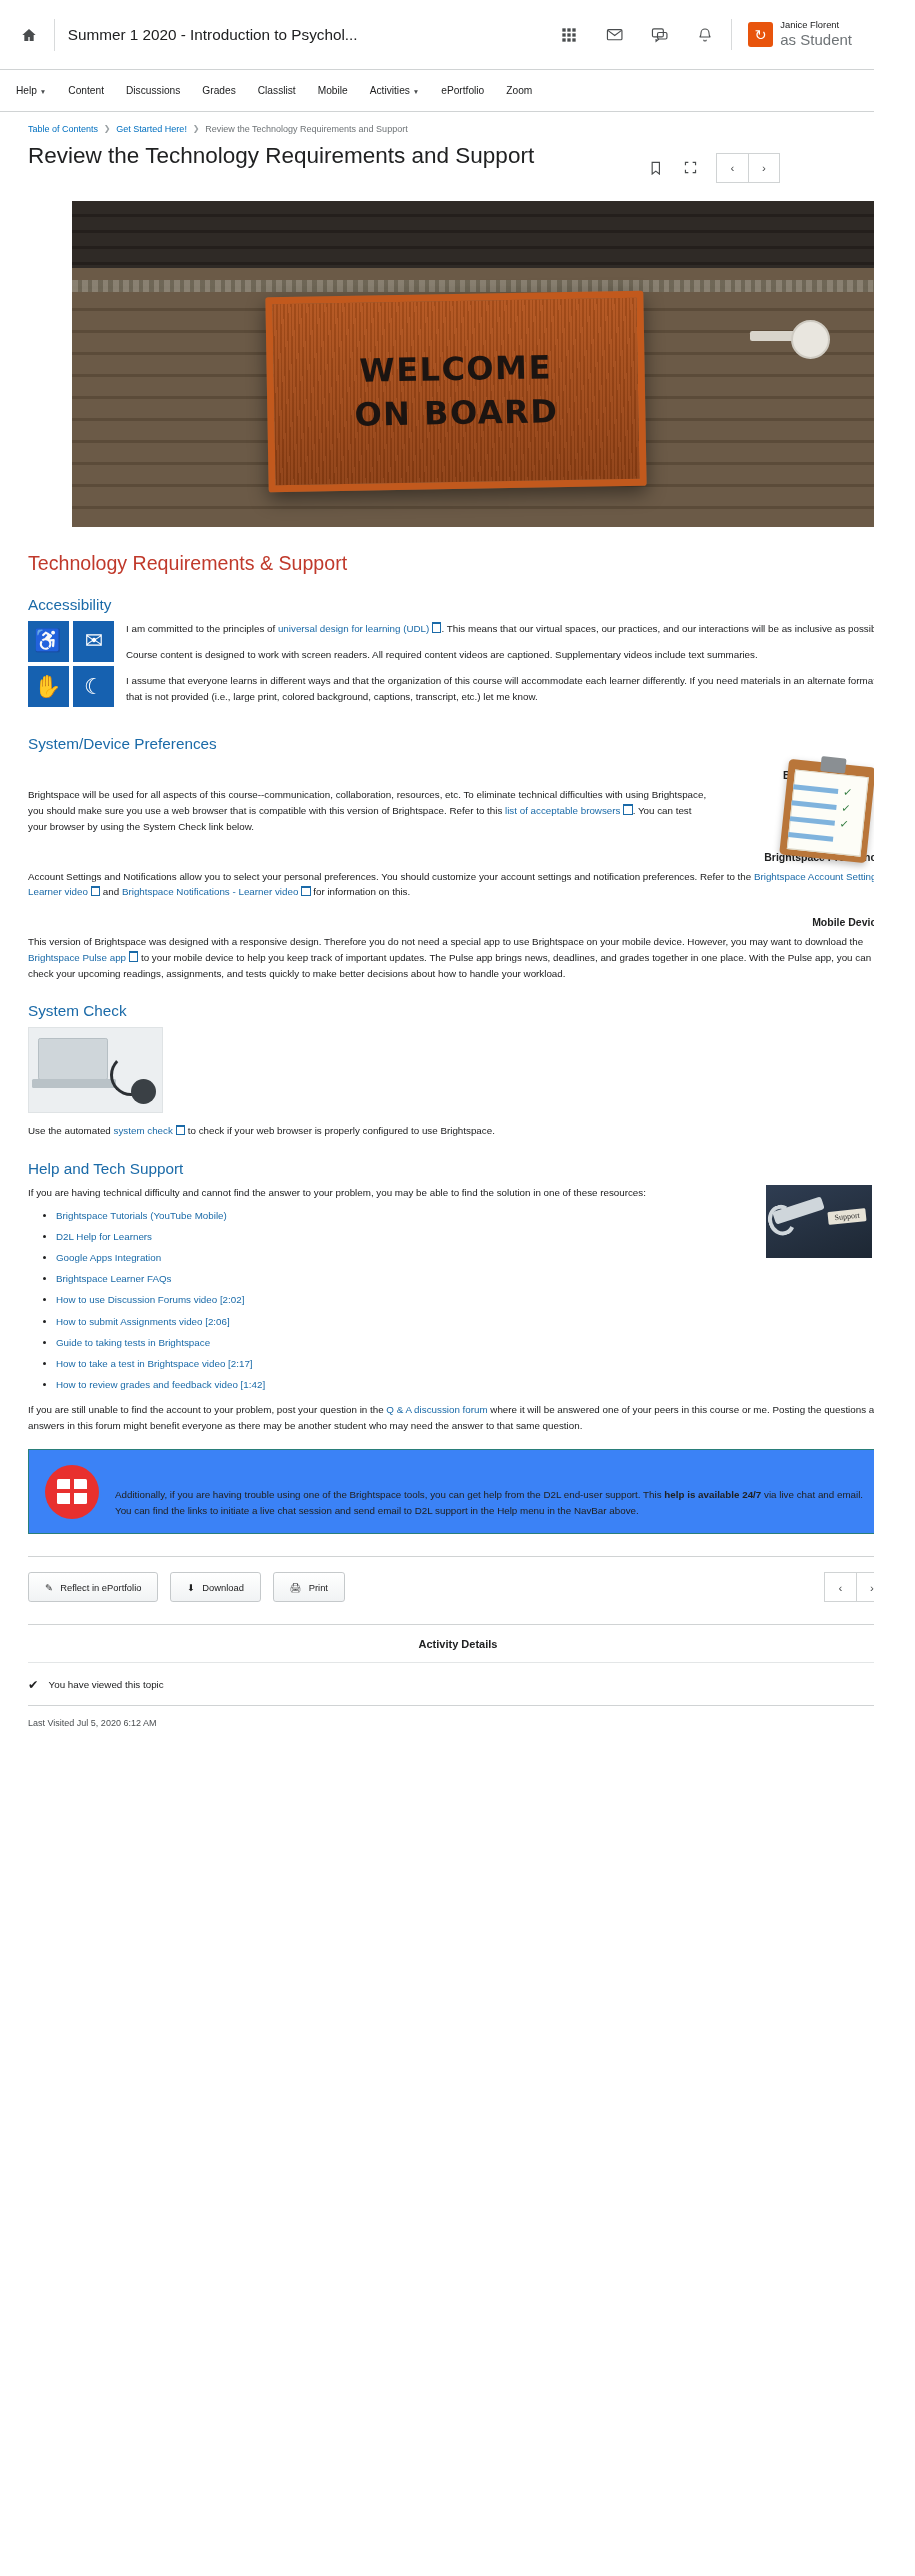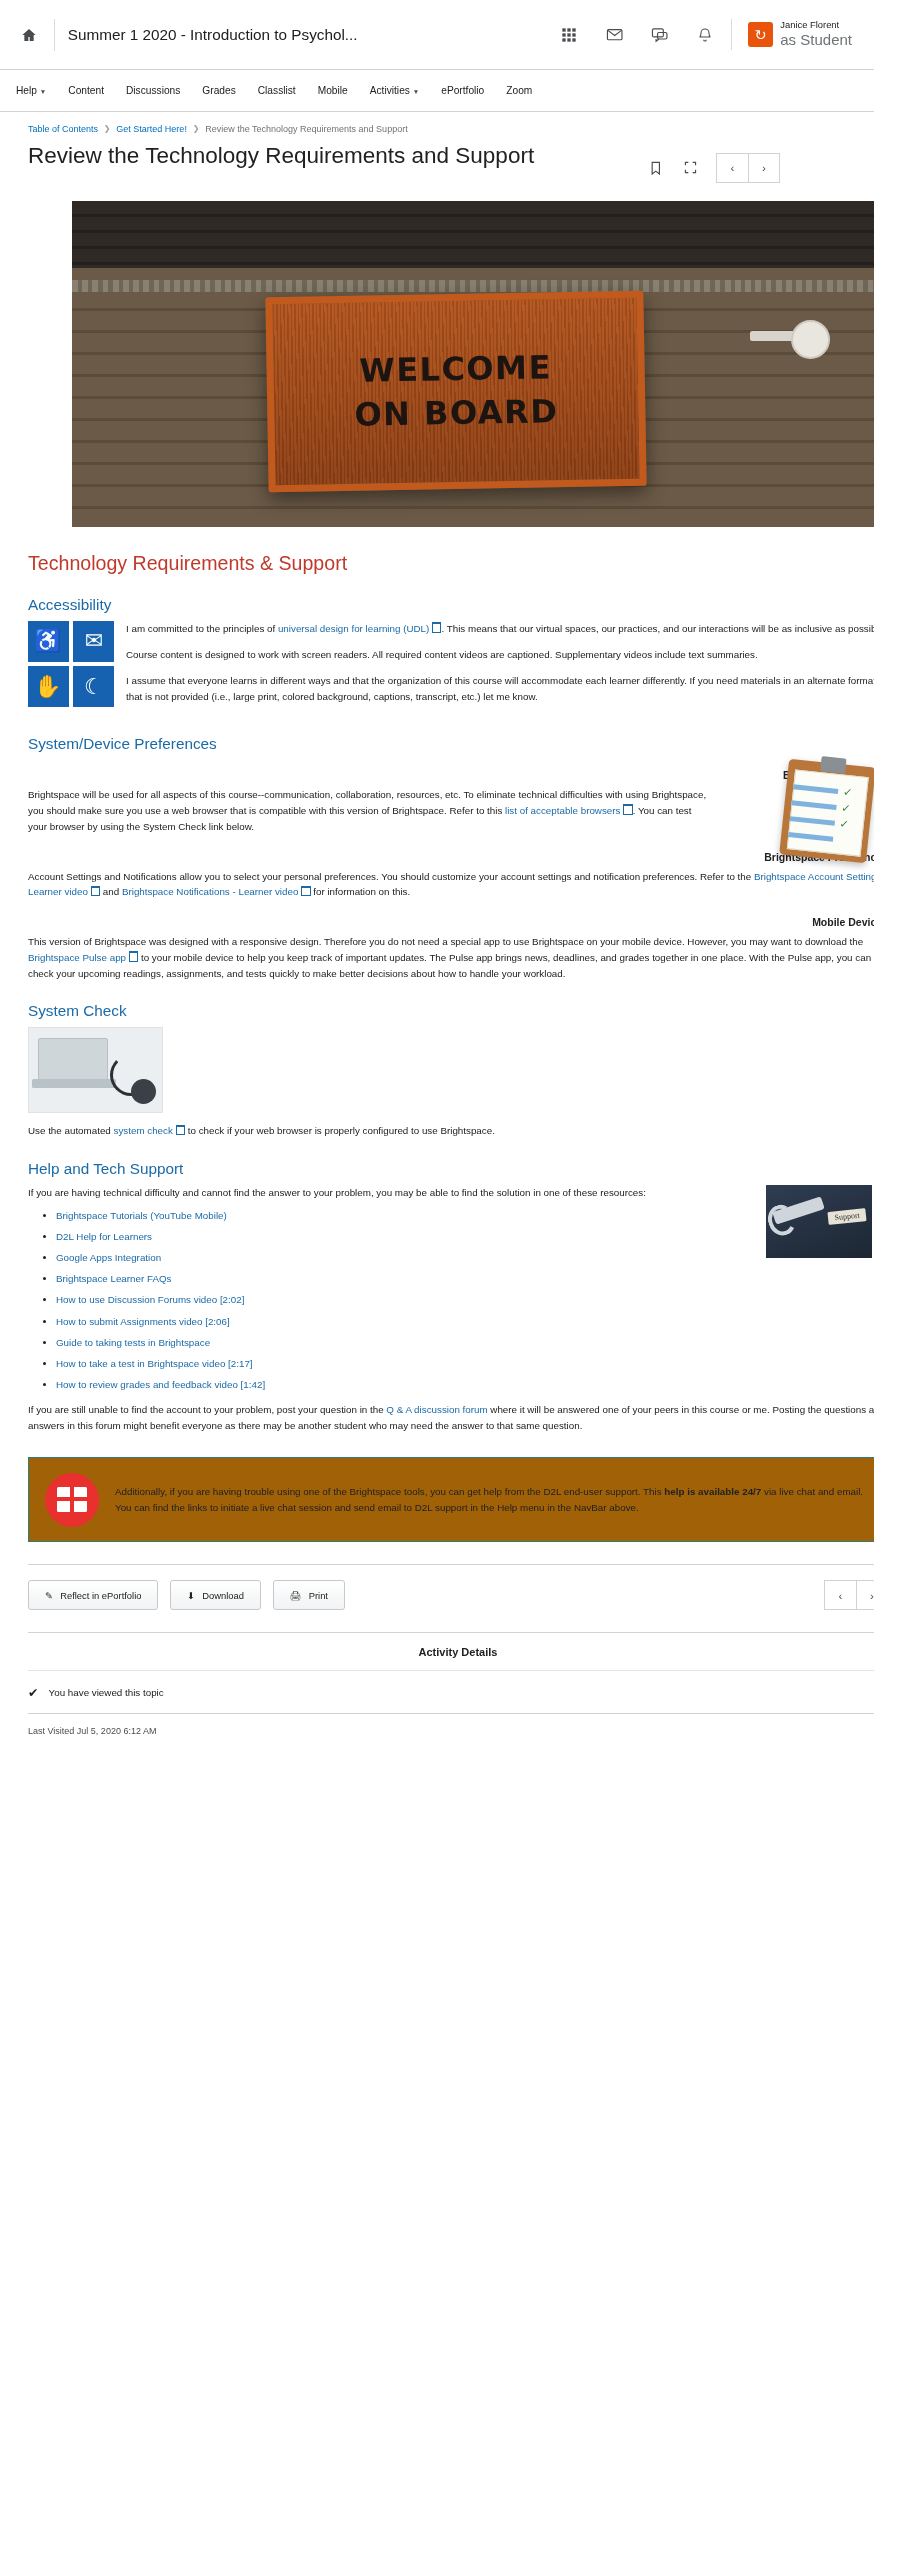--- a/index.html
+++ b/index.html
@@ -329,27 +329,27 @@
     padding-left:28px;
   }
   ul.links li {
     margin:0 0 10.2px 0;
     font-size:9.8px;
     color:#1a6aa8;
   }
   ul.links li::marker { color:#202122; }
   
   .callout {
-    margin:24px 0 22px 0;
+    margin:16px 0 22px 0;
     border:1.5px solid #2a7f7a;
-    background:#a16207;
+    background:#3b82f6;
     padding:14.5px 16px;
     display:flex;
     gap:16px;
-    align-items:center;
+    align-items:flex-end;
   }
   .callout-icon {
     width:54px;height:54px;border-radius:50%;
     background:#e8302e;
     display:flex;align-items:center;justify-content:center;
     flex:0 0 auto;
   }
   .callout-icon .gift {
     width:30.5px;height:25px;background:#ffffff;position:relative;border-radius:1.5px;
   }

